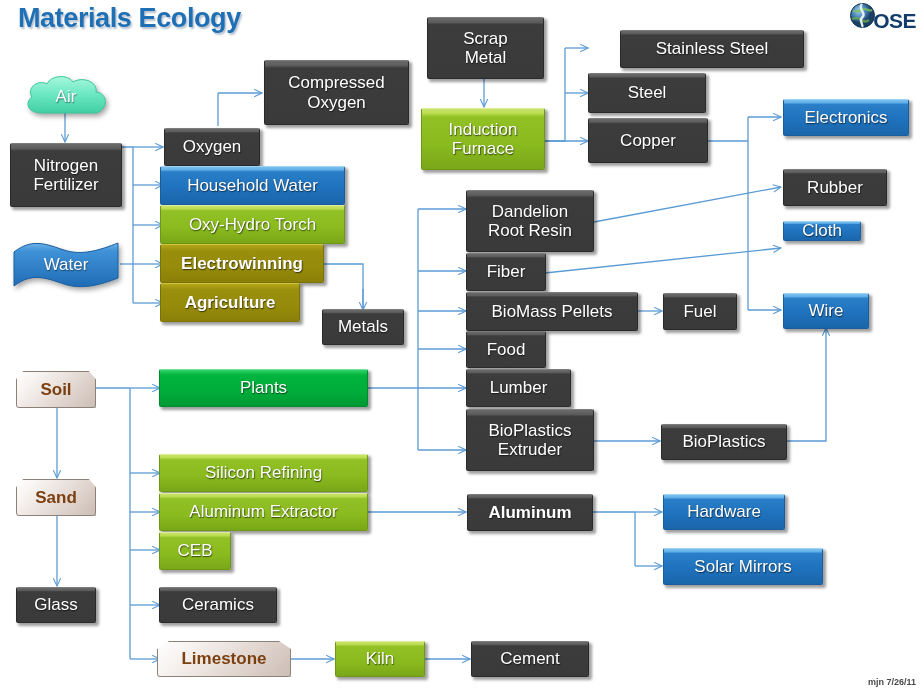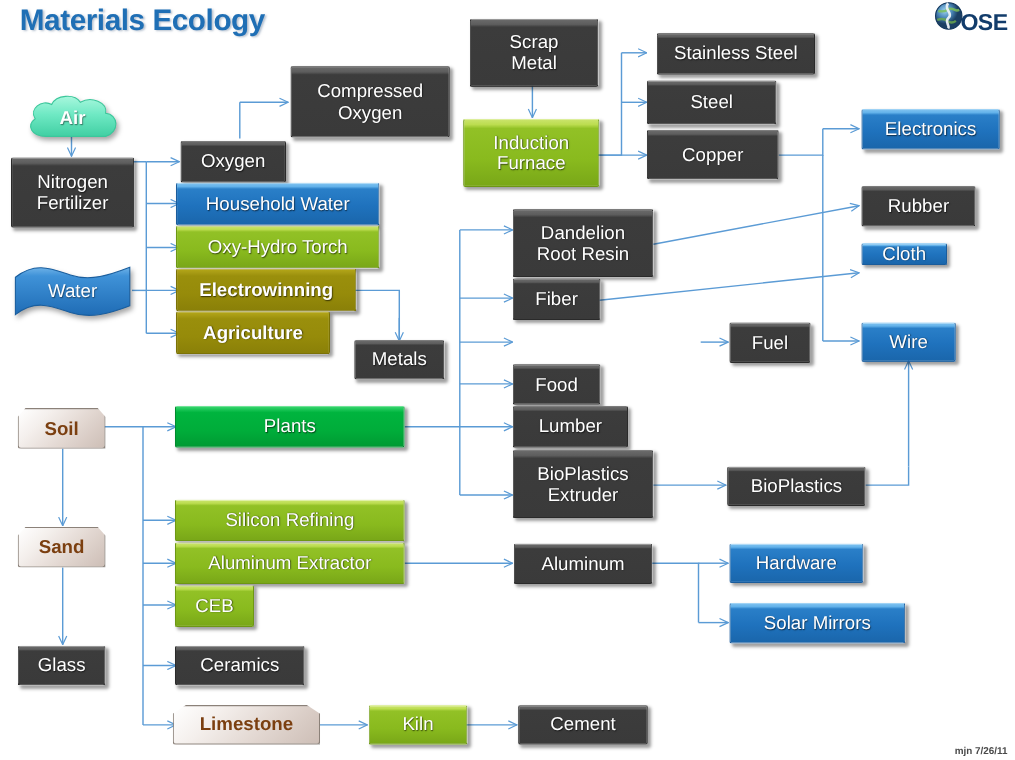--- a/index.html
+++ b/index.html
@@ -248,21 +248,21 @@
 
       <path d="M95,388 L130,388"></path>
       <path d="M130,388 L130,659"></path>
 
       <path d="M593,512 L635,512 L635,566"></path>
 
       <path d="M787,441 L826,441 L826,424"></path>
     </g>
   </svg>
 
-  <div class="cloud" style="left:20px;top:84px;width:92px;height:48px;font-weight:bold;">
+  <div class="cloud" style="left:20px;top:73px;width:92px;height:48px;">
     <svg width="92" height="48" viewBox="0 0 92 48">
       <defs>
         <linearGradient id="airg" x1="0" y1="0" x2="0" y2="1">
           <stop offset="0%" stop-color="#a8f7dd"></stop>
           <stop offset="45%" stop-color="#6fe9c4"></stop>
           <stop offset="100%" stop-color="#41cfa3"></stop>
         </linearGradient>
       </defs>
       <path d="M22,40 C8,40 4,30 12,24 C6,15 18,6 27,11 C31,2 48,1 53,9 C63,3 78,9 76,19 C88,20 89,36 76,40 Z" fill="url(#airg)" stroke="#3bc79b" stroke-width="1"></path>
     </svg>
@@ -316,21 +316,21 @@
   <div class="node n-dark" style="left:427px;top:17px;width:117px;height:62px;">
     <span>Scrap
 Metal</span>
   </div>
 
   <div class="node n-green" style="left:421px;top:108px;width:124px;height:62px;">
     <span>Induction
 Furnace</span>
   </div>
 
-  <div class="node n-dark" style="left:597px;top:30px;width:144px;height:38px;">
+  <div class="node n-dark" style="left:620px;top:30px;width:184px;height:38px;">
     <span>Stainless Steel</span>
   </div>
   <div class="node n-dark" style="left:588px;top:73px;width:118px;height:40px;z-index:6;">
     <span>Steel</span>
   </div>
   <div class="node n-dark" style="left:588px;top:118px;width:120px;height:45px;z-index:7;">
     <span>Copper</span>
   </div>
 
   <div class="node n-blue" style="left:783px;top:99px;width:126px;height:37px;">
@@ -346,20 +346,23 @@
     <span>Wire</span>
   </div>
 
   <div class="node n-dark" style="left:466px;top:190px;width:128px;height:62px;">
     <span>Dandelion
 Root Resin</span>
   </div>
   <div class="node n-dark" style="left:466px;top:253px;width:80px;height:38px;z-index:6;">
     <span>Fiber</span>
   </div>
+  <div class="node n-dark" style="left:466px;top:292px;width:172px;height:39px;z-index:7;">
+    <span>BioMass Pellets</span>
+  </div>
   <div class="node n-dark" style="left:466px;top:331px;width:80px;height:37px;z-index:8;">
     <span>Food</span>
   </div>
   <div class="node n-dark" style="left:466px;top:369px;width:105px;height:38px;z-index:9;">
     <span>Lumber</span>
   </div>
   <div class="node n-dark" style="left:466px;top:409px;width:128px;height:62px;z-index:10;">
     <span>BioPlastics
 Extruder</span>
   </div>
@@ -402,21 +405,21 @@
   <div class="node n-mineral" style="left:157px;top:641px;width:134px;height:36px;">
     <span>Limestone</span>
   </div>
   <div class="node n-green" style="left:335px;top:641px;width:90px;height:36px;">
     <span>Kiln</span>
   </div>
   <div class="node n-dark" style="left:471px;top:641px;width:118px;height:36px;">
     <span>Cement</span>
   </div>
 
-  <div class="node n-dark" style="left:467px;top:494px;width:126px;height:37px;">
+  <div class="node n-dark" style="left:467px;top:494px;width:126px;height:37px;font-weight:bold;">
     <span>Aluminum</span>
   </div>
   <div class="node n-blue" style="left:663px;top:494px;width:122px;height:36px;">
     <span>Hardware</span>
   </div>
   <div class="node n-blue" style="left:663px;top:548px;width:160px;height:37px;">
     <span>Solar Mirrors</span>
   </div>
 
   <div class="signature">mjn 7/26/11</div>

